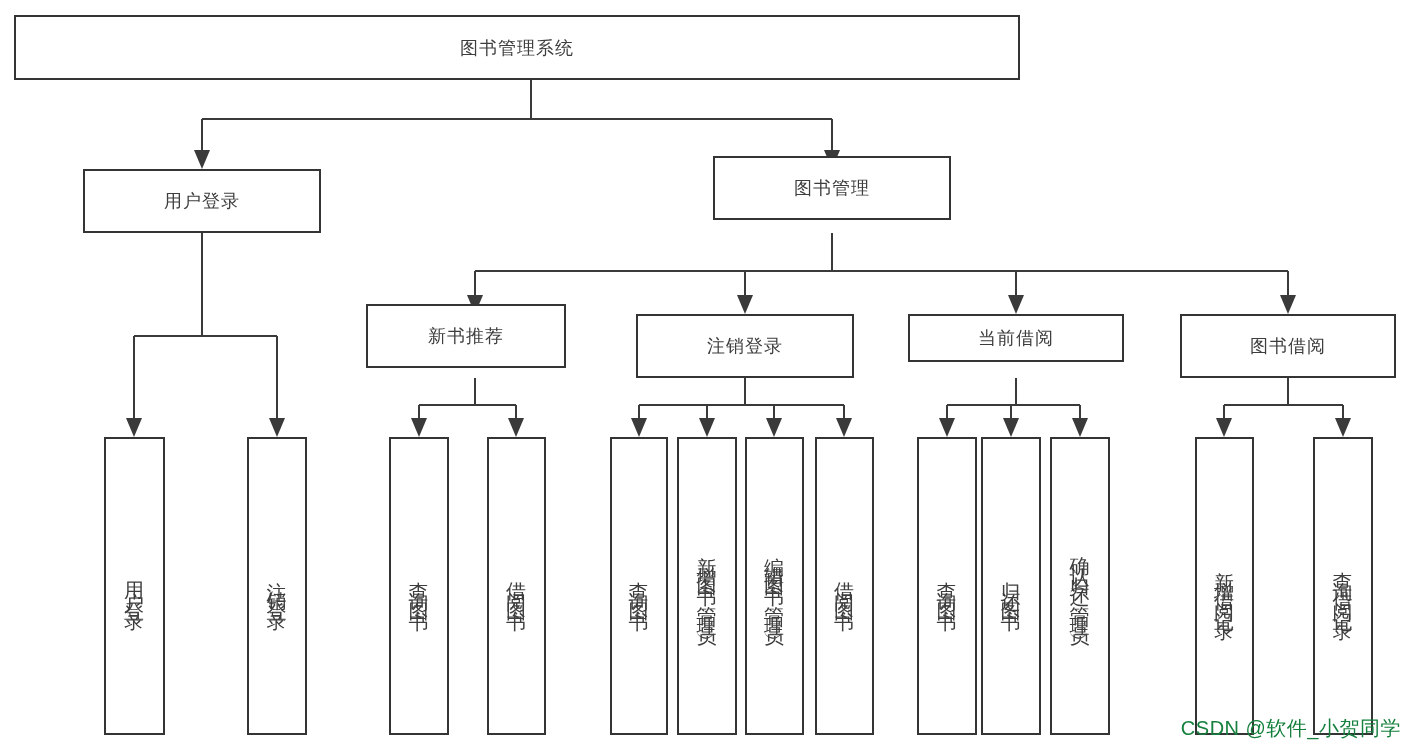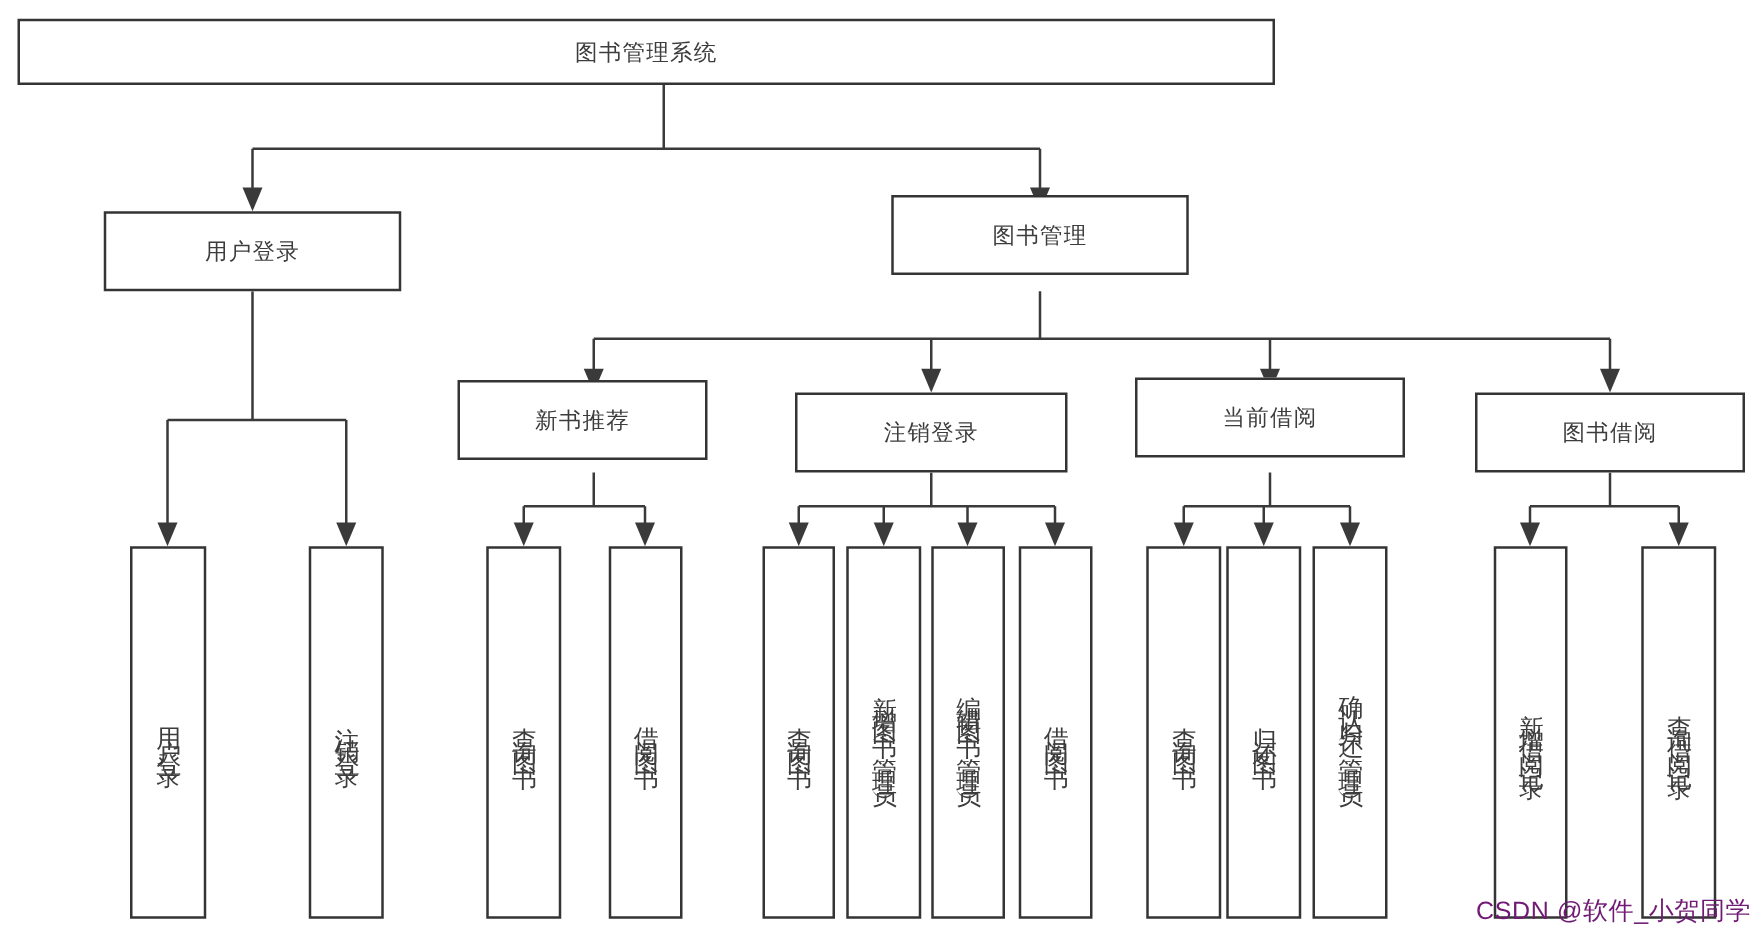--- a/index.html
+++ b/index.html
@@ -16,21 +16,21 @@
   }
   .node.h{font-size:18px;letter-spacing:1px;}
   .node.root{font-size:18px;}
   .node.v{font-size:20px;}
   .node.v .vt{
     writing-mode:vertical-rl;text-orientation:mixed;
     letter-spacing:10px;line-height:1;
   }
   .watermark{
     position:absolute;right:4px;bottom:5px;z-index:2;
-    color:#701a75;font-size:20px;letter-spacing:0.5px;
+    color:#15803d;font-size:20px;letter-spacing:0.5px;
   }
 </style>
 </head>
 <body>
 
 <div class="stage">
 
   <svg class="wires" width="1405" height="747" viewBox="0 0 1405 747">
     <g stroke="#3a3a3a" stroke-width="2" fill="none">
 
@@ -64,38 +64,38 @@
       <polygon points="766,418 782,418 774,437"></polygon>
       <polygon points="836,418 852,418 844,437"></polygon>
       <polygon points="939,418 955,418 947,437"></polygon>
       <polygon points="1003,418 1019,418 1011,437"></polygon>
       <polygon points="1072,418 1088,418 1080,437"></polygon>
       <polygon points="1216,418 1232,418 1224,437"></polygon>
       <polygon points="1335,418 1351,418 1343,437"></polygon>
     </g>
   </svg>
 
-  <div class="node h root" style="left:14px;top:15px;width:1006px;height:53px">
+  <div class="node h root" style="left:14px;top:15px;width:1006px;height:65px">
     <span>图书管理系统</span>
   </div>
 
   <div class="node h" style="left:83px;top:169px;width:238px;height:64px">
     <span>用户登录</span>
   </div>
   <div class="node h" style="left:713px;top:156px;width:238px;height:64px">
     <span>图书管理</span>
   </div>
 
   <div class="node h" style="left:366px;top:304px;width:200px;height:64px">
     <span>新书推荐</span>
   </div>
   <div class="node h" style="left:636px;top:314px;width:218px;height:64px">
     <span>注销登录</span>
   </div>
-  <div class="node h" style="left:908px;top:302px;width:216px;height:64px">
+  <div class="node h" style="left:908px;top:314px;width:216px;height:48px">
     <span>当前借阅</span>
   </div>
   <div class="node h" style="left:1180px;top:314px;width:216px;height:64px">
     <span>图书借阅</span>
   </div>
 
   <div class="node v" style="left:104px;top:437px;width:61px;height:298px">
     <span class="vt">用户登录</span>
   </div>
   <div class="node v" style="left:247px;top:437px;width:60px;height:298px">

